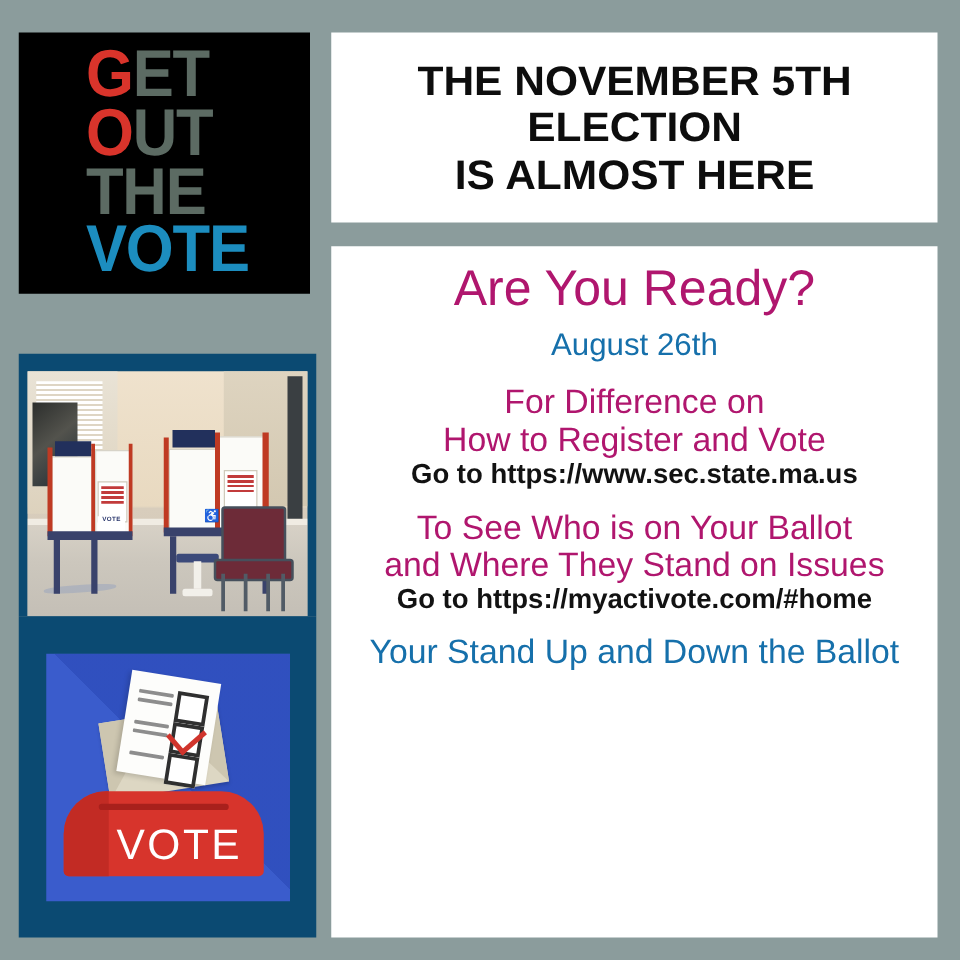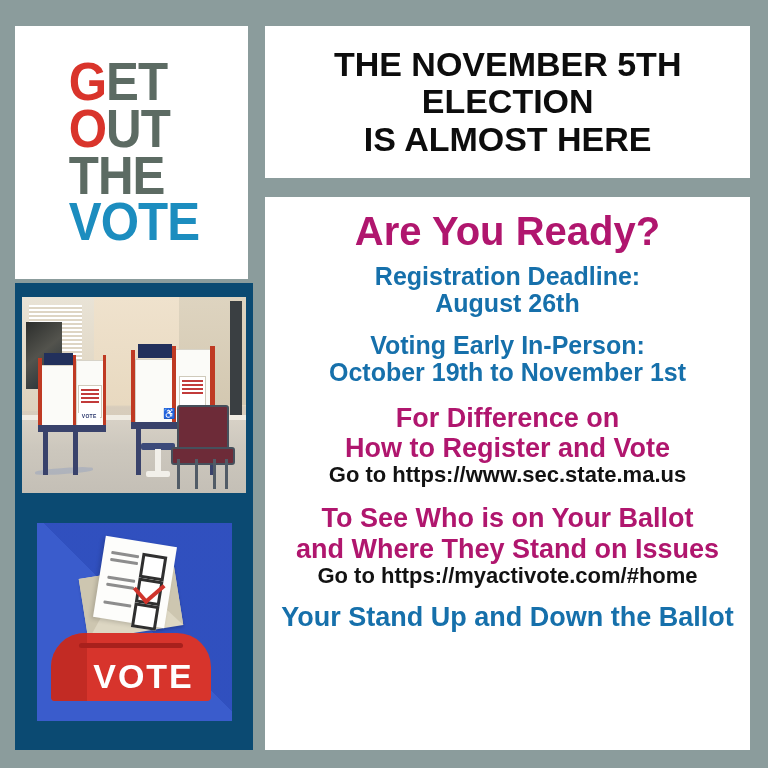--- a/index.html
+++ b/index.html
@@ -13,22 +13,22 @@
     font-family: "Liberation Sans", sans-serif;
     overflow: hidden;
     position: relative;
   }
 
   
   .panel { position: absolute; box-sizing: border-box; }
 
   
   #logo-panel {
-    left: 15px; top: 26px; width: 233px; height: 253px;
-    background: #ffffff;
+    left: 15px; top: 26px; width: 233px; height: 209px;
+    background: #000000;
     display: flex; align-items: center; justify-content: center;
   }
   .logo-stack {
     display: flex; flex-direction: column;
     align-items: flex-start;
     line-height: 0.88;
     font-family: "Liberation Sans Narrow", "Liberation Sans", sans-serif;
     font-weight: 700;
     font-size: 53px;
     letter-spacing: -1px;
@@ -176,21 +176,21 @@
 
   
   #text-panel {
     left: 265px; top: 197px; width: 485px; height: 553px;
     background:#ffffff;
     padding: 12px 10px 10px 10px;
     text-align:center;
   }
   .t-font {
     font-family:"Liberation Sans Narrow","Liberation Sans",sans-serif;
-    font-weight:700;
+    font-weight:400;
   }
   .are-ready { font-size:40px; color:#b0166e; line-height:1.12; margin-bottom:2px; }
   .blk { margin-top:9px; }
   .blue-line { font-size:25px; color:#1670ab; line-height:1.1; }
   .black-line{ font-size:22px; color:#121212; line-height:1.1;
                font-family:"Liberation Sans Narrow","Liberation Sans",sans-serif;
                font-weight:700; }
   .big-blue  { font-size:27px; color:#1670ab; line-height:1.12; }
   .big-mag   { font-size:27px; color:#b0166e; line-height:1.12; }
 </style>
@@ -306,28 +306,23 @@
     <div>ELECTION</div>
     <div>IS ALMOST HERE</div>
   </div>
 </div>
 
 <div class="panel" id="text-panel">
 
   <div class="t-font are-ready">Are You Ready?</div>
 
   <div class="blk">
-    <div class="t-font blue-line">Registration Deadline:</div>
     <div class="t-font blue-line">August 26th</div>
   </div>
 
-  <div class="blk" style="margin-top:14px;">
-    <div class="t-font blue-line">Voting Early In-Person:</div>
-    <div class="t-font blue-line">October 19th to November 1st</div>
-  </div>
 
   <div class="blk" style="margin-top:16px;">
     <div class="t-font big-mag">For Difference on</div>
     <div class="t-font big-mag">How to Register and Vote</div>
     <div class="black-line">Go to https://www.sec.state.ma.us</div>
   </div>
 
   <div class="blk" style="margin-top:16px;">
     <div class="t-font big-mag">To See Who is on Your Ballot</div>
     <div class="t-font big-mag">and Where They Stand on Issues</div>

